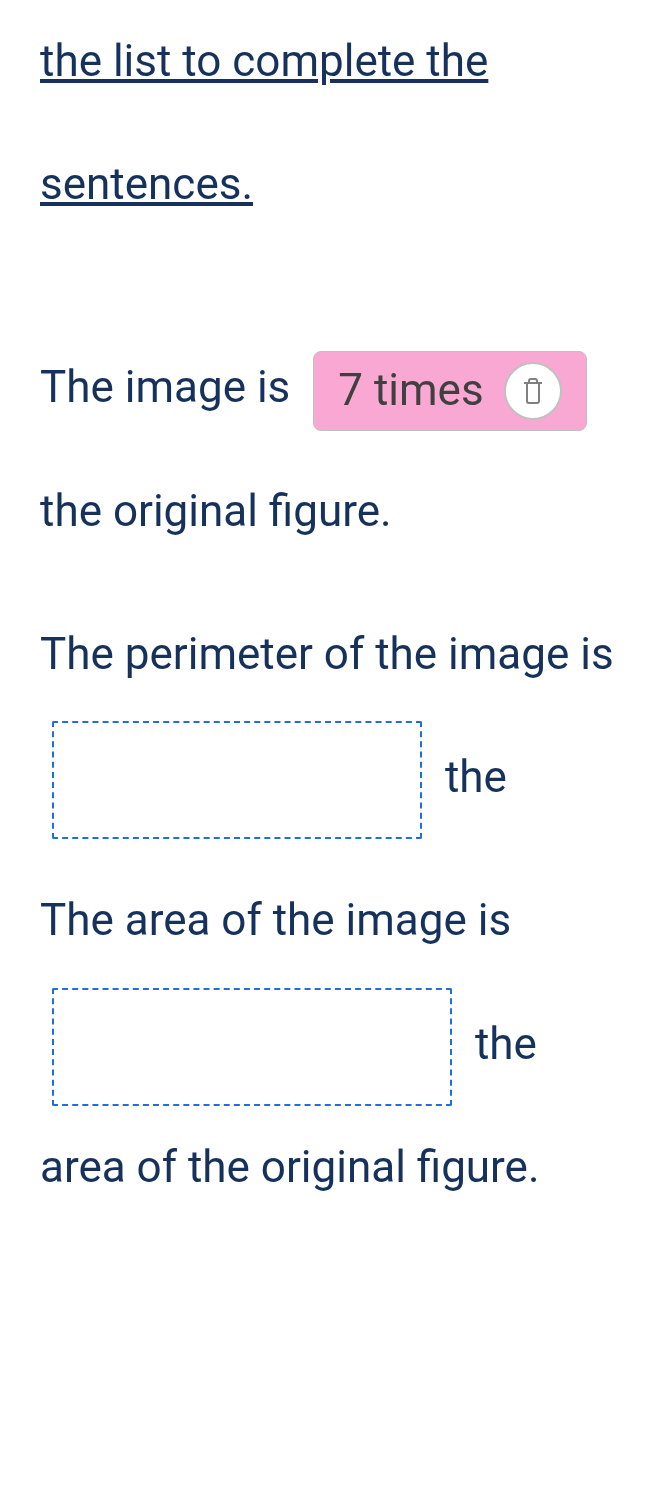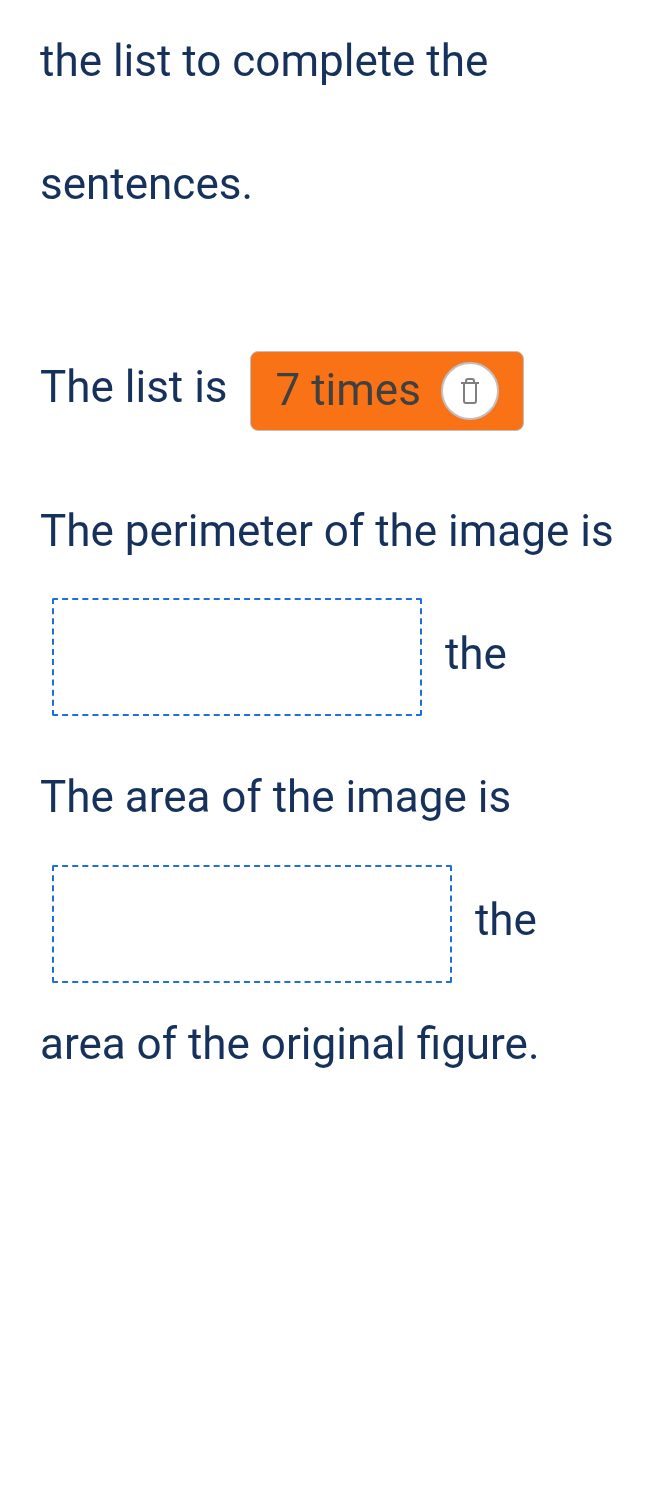--- a/index.html
+++ b/index.html
@@ -14,34 +14,35 @@
       width: 655px;
       color: #16325c;
     }
     .content {
       font-size: 44px;
       line-height: 2.8;
       color: #16325c;
     }
     .intro-text {
       margin-bottom: 80px;
+      text-decoration: underline;
     }
     .sentence {
       margin-bottom: 20px;
     }
     .filled-slot {
       display: inline-flex;
       align-items: center;
       border: 1px solid #c0c0c0;
       border-radius: 8px;
       padding: 10px 24px;
       margin: 0 12px;
       vertical-align: middle;
       line-height: 1.2;
-      background: #f97316;
+      background: #f9a8d4;
       color: #404040;
       gap: 20px;
       text-align: center;
     }
     .filled-slot-text {
       font-size: 44px;
       color: #404040;
     }
     .delete-btn {
       display: inline-flex;
@@ -74,31 +75,32 @@
   </style>
 </head>
 <body>
 
 <div class="content">
   <div class="intro-text">
     <span>the list to complete the sentences.</span>
   </div>
 
   <div class="sentence">
-    <span>The list is</span>
+    <span>The image is</span>
     <span class="filled-slot">
       <span class="filled-slot-text">7 times</span>
       <span class="delete-btn">
         <svg viewBox="0 0 24 28" fill="none" stroke="#808080" stroke-width="2">
           <path d="M3 6h18"></path>
           <path d="M8 6V4a2 2 0 0 1 2-2h4a2 2 0 0 1 2 2v2"></path>
           <path d="M6 6v18a2 2 0 0 0 2 2h8a2 2 0 0 0 2-2V6"></path>
         </svg>
       </span>
     </span>
+    <span>the original figure.</span>
   </div>
 
   <div class="sentence">
     <span>The perimeter of the image is</span>
     <span class="empty-slot small"></span>
     <span>the</span>
   </div>
 
   <div class="sentence">
     <span>The area of the image is</span>

